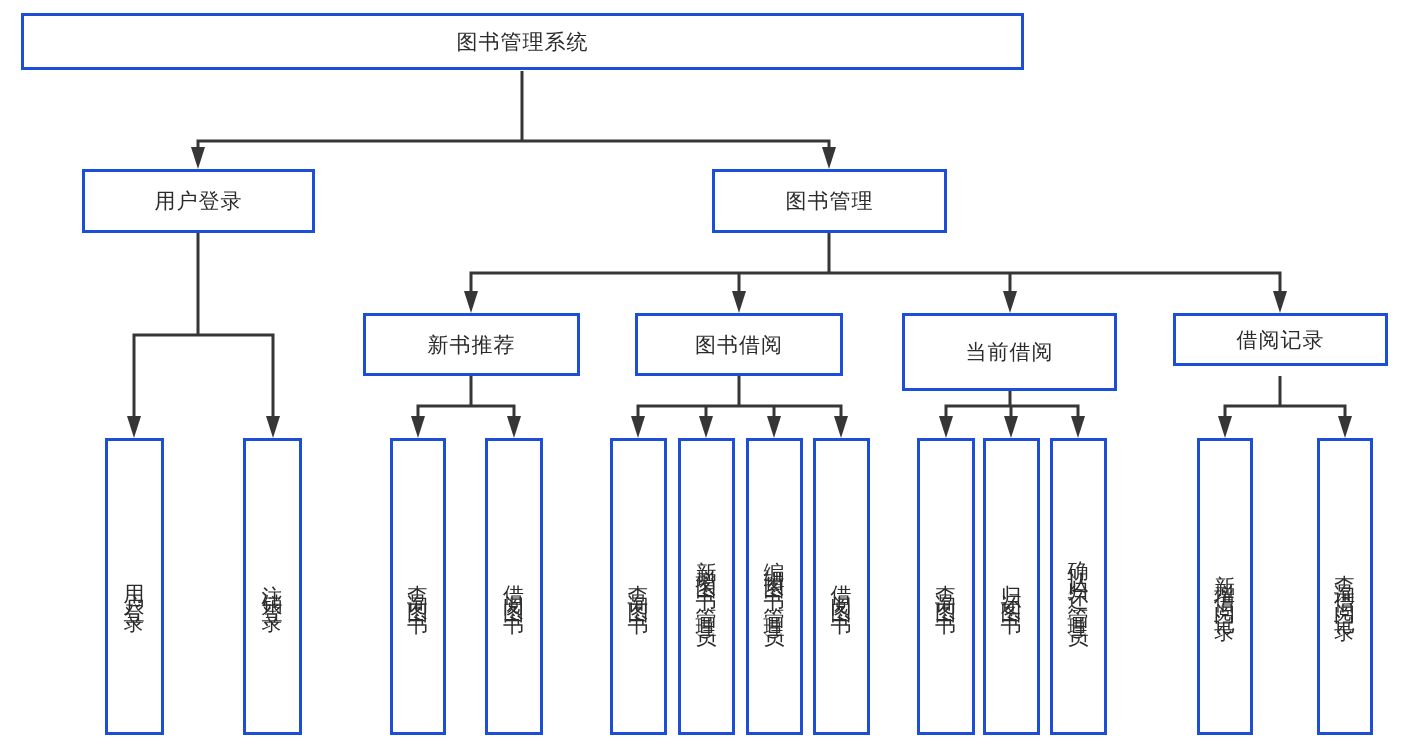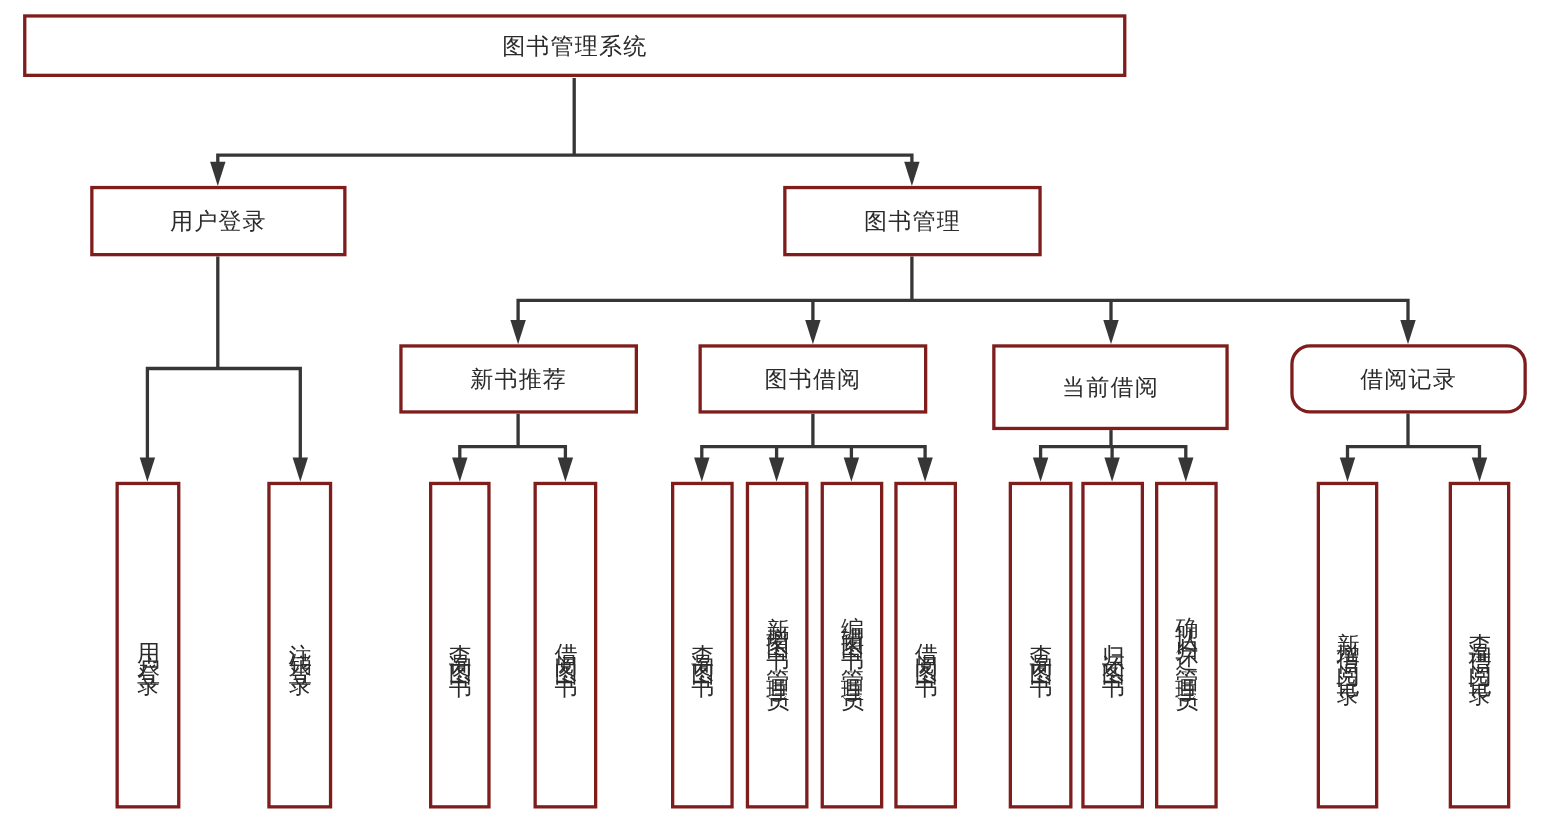--- a/index.html
+++ b/index.html
@@ -17,21 +17,21 @@
   .wires {
     position: absolute;
     left: 0; top: 0;
     width: 1405px; height: 747px;
     z-index: 0;
   }
 
   .box {
     position: absolute;
     background: #ffffff;
-    border: 3px solid #7f1d1d;
+    border: 3px solid #1d4ed8;
     display: flex;
     align-items: center;
     justify-content: center;
     color: #2b2b2b;
     font-size: 21px;
     z-index: 1;
     letter-spacing: 1px;
   }
 
   .leaf .vtext {
@@ -115,21 +115,21 @@
 
   <div class="box" style="left:363px; top:313px; width:217px; height:63px;">
     <span>新书推荐</span>
   </div>
   <div class="box" style="left:635px; top:313px; width:208px; height:63px;">
     <span>图书借阅</span>
   </div>
   <div class="box" style="left:902px; top:313px; width:215px; height:78px;">
     <span>当前借阅</span>
   </div>
-  <div class="box" style="left:1173px; top:313px; width:215px; height:63px;border-radius:18px;">
+  <div class="box" style="left:1173px; top:313px; width:215px; height:53px;">
     <span>借阅记录</span>
   </div>
 
   <div class="box leaf" style="left:105px; top:438px; width:59px; height:297px;">
     <span class="vtext">用户登录</span>
   </div>
   <div class="box leaf" style="left:243px; top:438px; width:59px; height:297px;">
     <span class="vtext">注销登录</span>
   </div>
 

